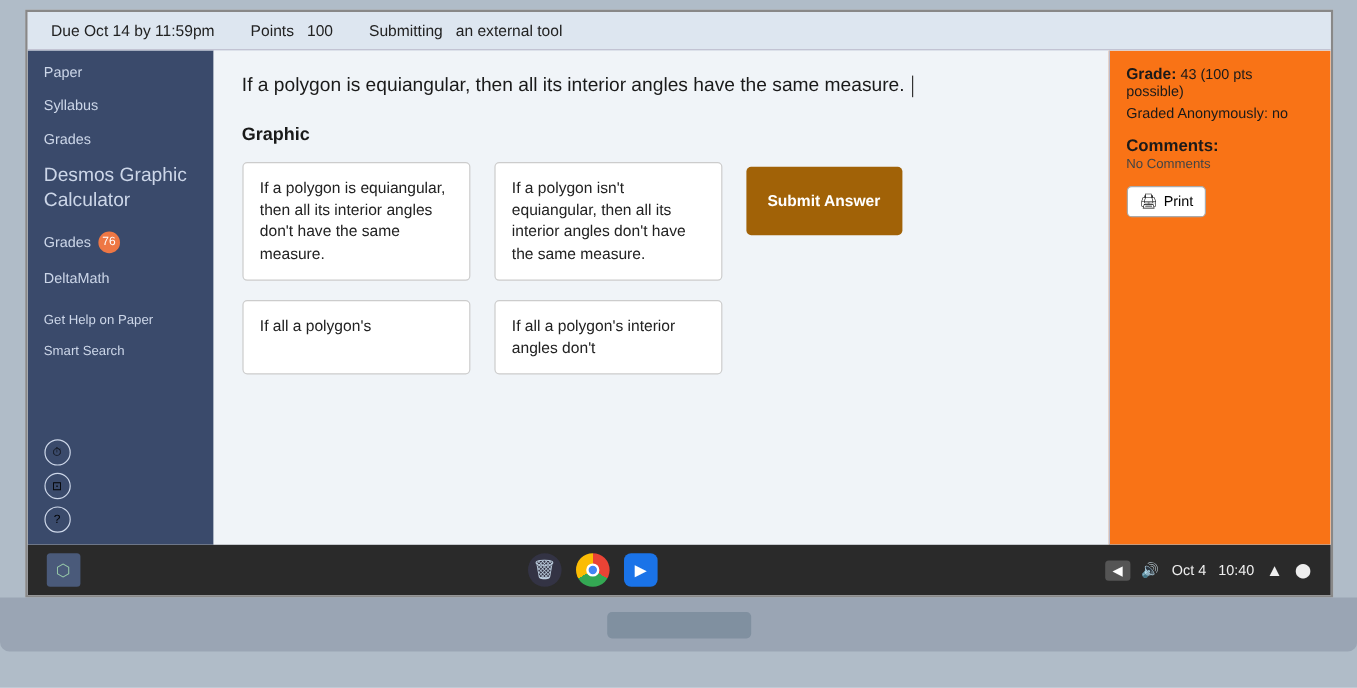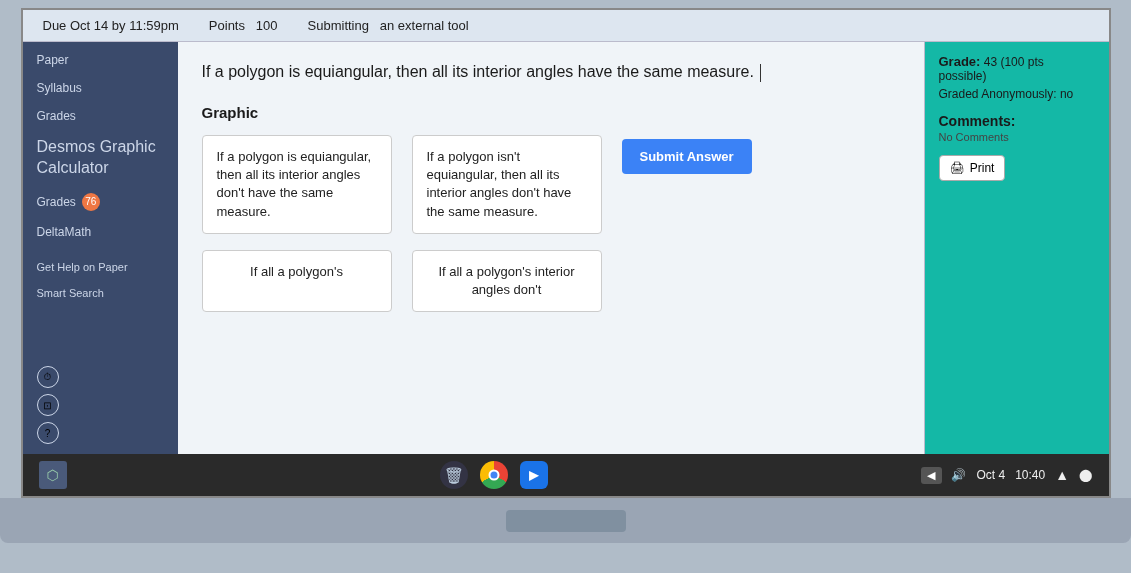--- a/index.html
+++ b/index.html
@@ -151,56 +151,55 @@
       border-radius: 4px;
       padding: 12px 14px;
       font-size: 13px;
       color: #222;
       line-height: 1.4;
       width: 190px;
       cursor: pointer;
     }
 
     .submit-btn {
-      background: #3b82f6;
+      background: #a16207;
       color: white;
       border: none;
       border-radius: 4px;
-      padding: 10px 18px;
+      padding: 21px 18px;
       font-size: 13px;
       font-weight: bold;
       cursor: pointer;
       align-self: flex-start;
       margin-top: 4px;
       text-align: center;
     }
 
     .more-options {
       margin-top: 16px;
       display: flex;
       gap: 20px;
-      text-align: center;
     }
 
     .more-option {
       background: white;
       border: 1px solid #ccc;
       border-radius: 4px;
       padding: 12px 14px;
       font-size: 13px;
       color: #222;
       line-height: 1.4;
       width: 190px;
       cursor: pointer;
     }
 
     
     .right-panel {
       width: 185px;
-      background: #14b8a6;
+      background: #f97316;
       padding: 12px 14px;
       border-left: 1px solid #bbc;
       flex-shrink: 0;
     }
 
     .grade-info {
       font-size: 12px;
       color: #1a1a1a;
       margin-bottom: 4px;
     }

